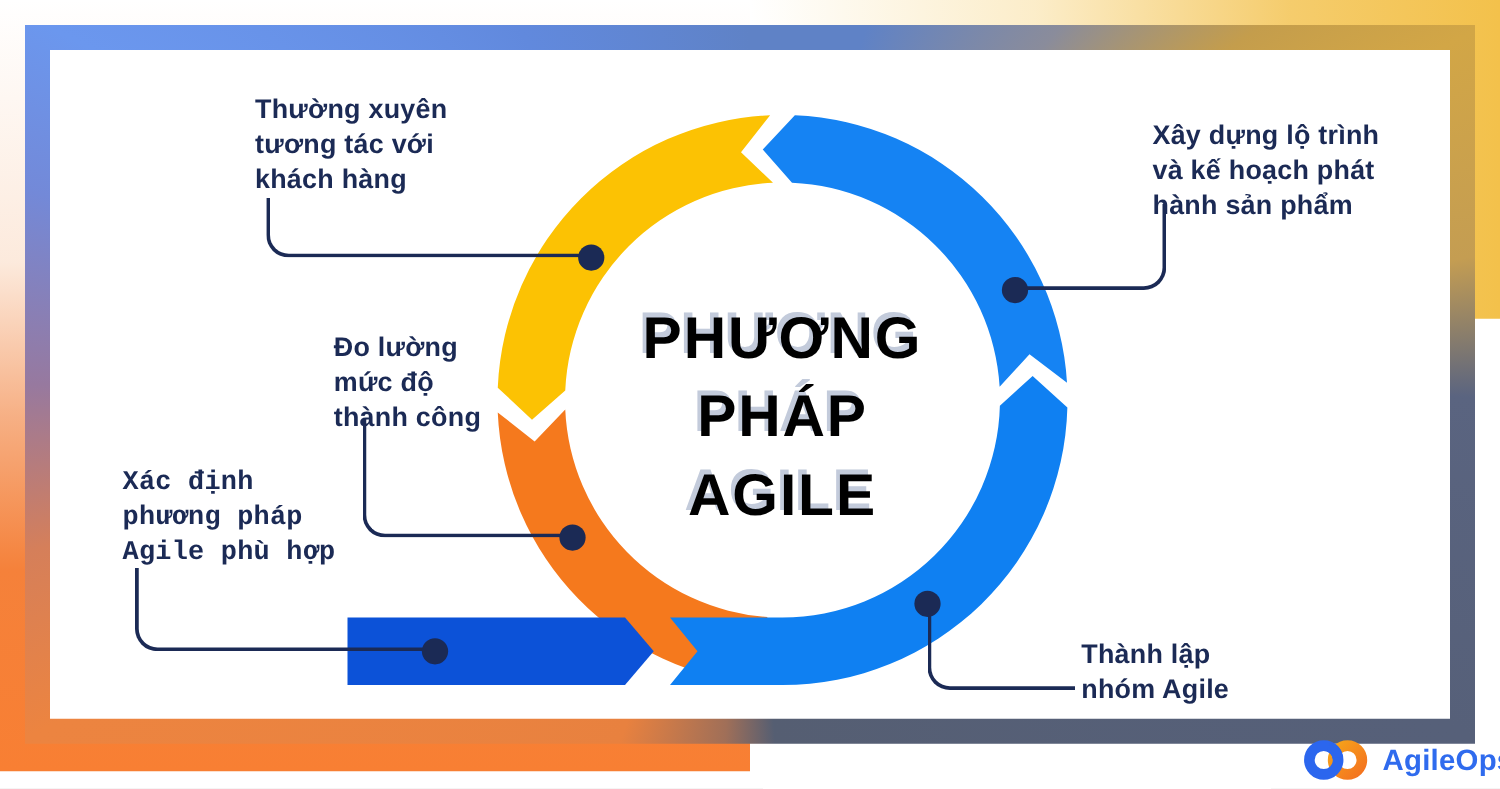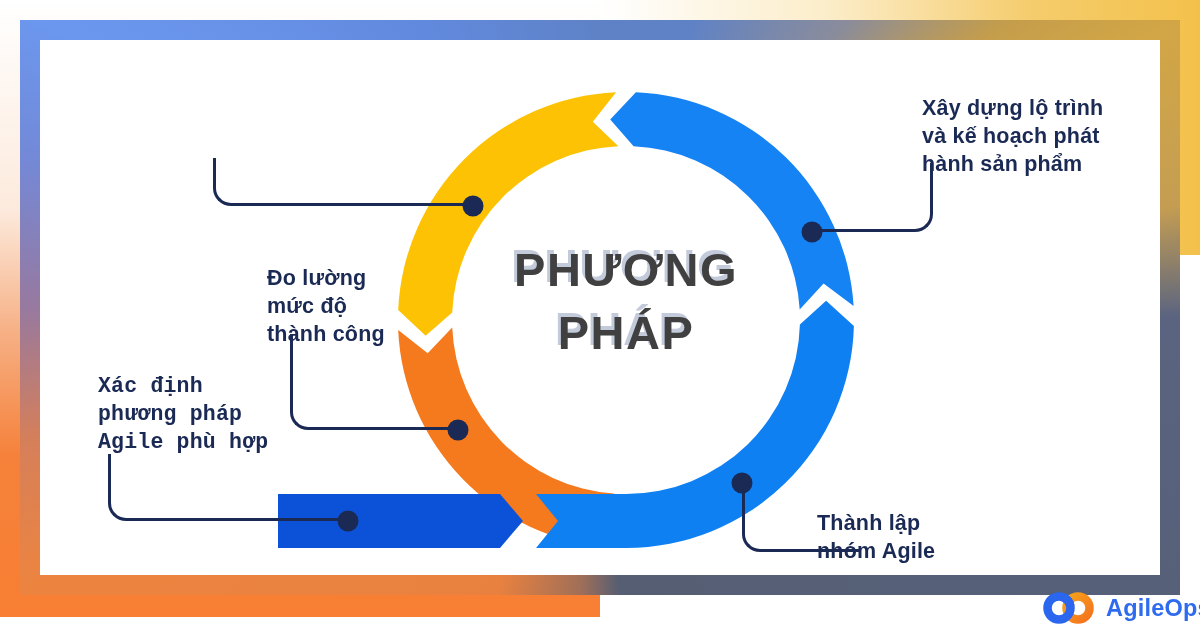--- a/index.html
+++ b/index.html
@@ -56,24 +56,24 @@
   }
   
   .label{
     position:absolute;color:#1b2a55;font-size:21.5px;font-weight:700;
     line-height:28px;white-space:pre-line;letter-spacing:0.2px;
   }
   .label-1{left:204px;top:73px;}
   .label-2{left:267px;top:264px;}
   .label-3{left:98px;top:372px;font-family:Liberation Mono, monospace;}
   .label-4{left:922px;top:82px;margin-top:12px;}
-  .label-5{left:817px;top:509px;}
+  .label-5{left:865px;top:509px;}
   .title{
     position:absolute;left:376px;top:238px;width:500px;text-align:center;
-    color:#404040;font-size:47px;font-weight:800;line-height:63px;
+    color:#000000;font-size:47px;font-weight:800;line-height:63px;
     letter-spacing:1.5px;
     text-shadow:-3px -4px 0 #c3cbdb;
   }
   
   .logo{
     position:absolute;left:1042px;top:588px;height:40px;
     display:flex;align-items:center;
   }
   .logo .brand-text{
     margin-left:8px;color:#2f6bee;font-size:23.5px;font-weight:700;
@@ -108,35 +108,39 @@
   <div class="conn dl conn-3"></div>
   <div class="conn dr conn-4"></div>
   <div class="conn dl conn-5"></div>
 
   <div class="dot" style="left:473px;top:206px;"></div>
   <div class="dot" style="left:458px;top:430px;"></div>
   <div class="dot" style="left:348px;top:521px;"></div>
   <div class="dot" style="left:812px;top:232px;"></div>
   <div class="dot" style="left:742px;top:483px;"></div>
 
+  <div class="label label-1">Thường xuyên
+tương tác với
+khách hàng</div>
   <div class="label label-2">Đo lường
 mức độ
 thành công</div>
   <div class="label label-3">Xác định
 phương pháp
 Agile phù hợp</div>
   <div class="label label-4">Xây dựng lộ trình
 và kế hoạch phát
 hành sản phẩm</div>
   <div class="label label-5">Thành lập
 nhóm Agile</div>
 
   <div class="title">
     <div>PHƯƠNG</div>
     <div>PHÁP</div>
+    <div>AGILE</div>
   </div>
 
   <div class="logo">
     <svg width="56" height="40" viewBox="0 0 56 40">
       <defs>
         <linearGradient id="lgOrange" x1="0" y1="0" x2="1" y2="1">
           <stop offset="0" stop-color="#F6A21A"></stop>
           <stop offset="1" stop-color="#F4731F"></stop>
         </linearGradient>
       </defs>

